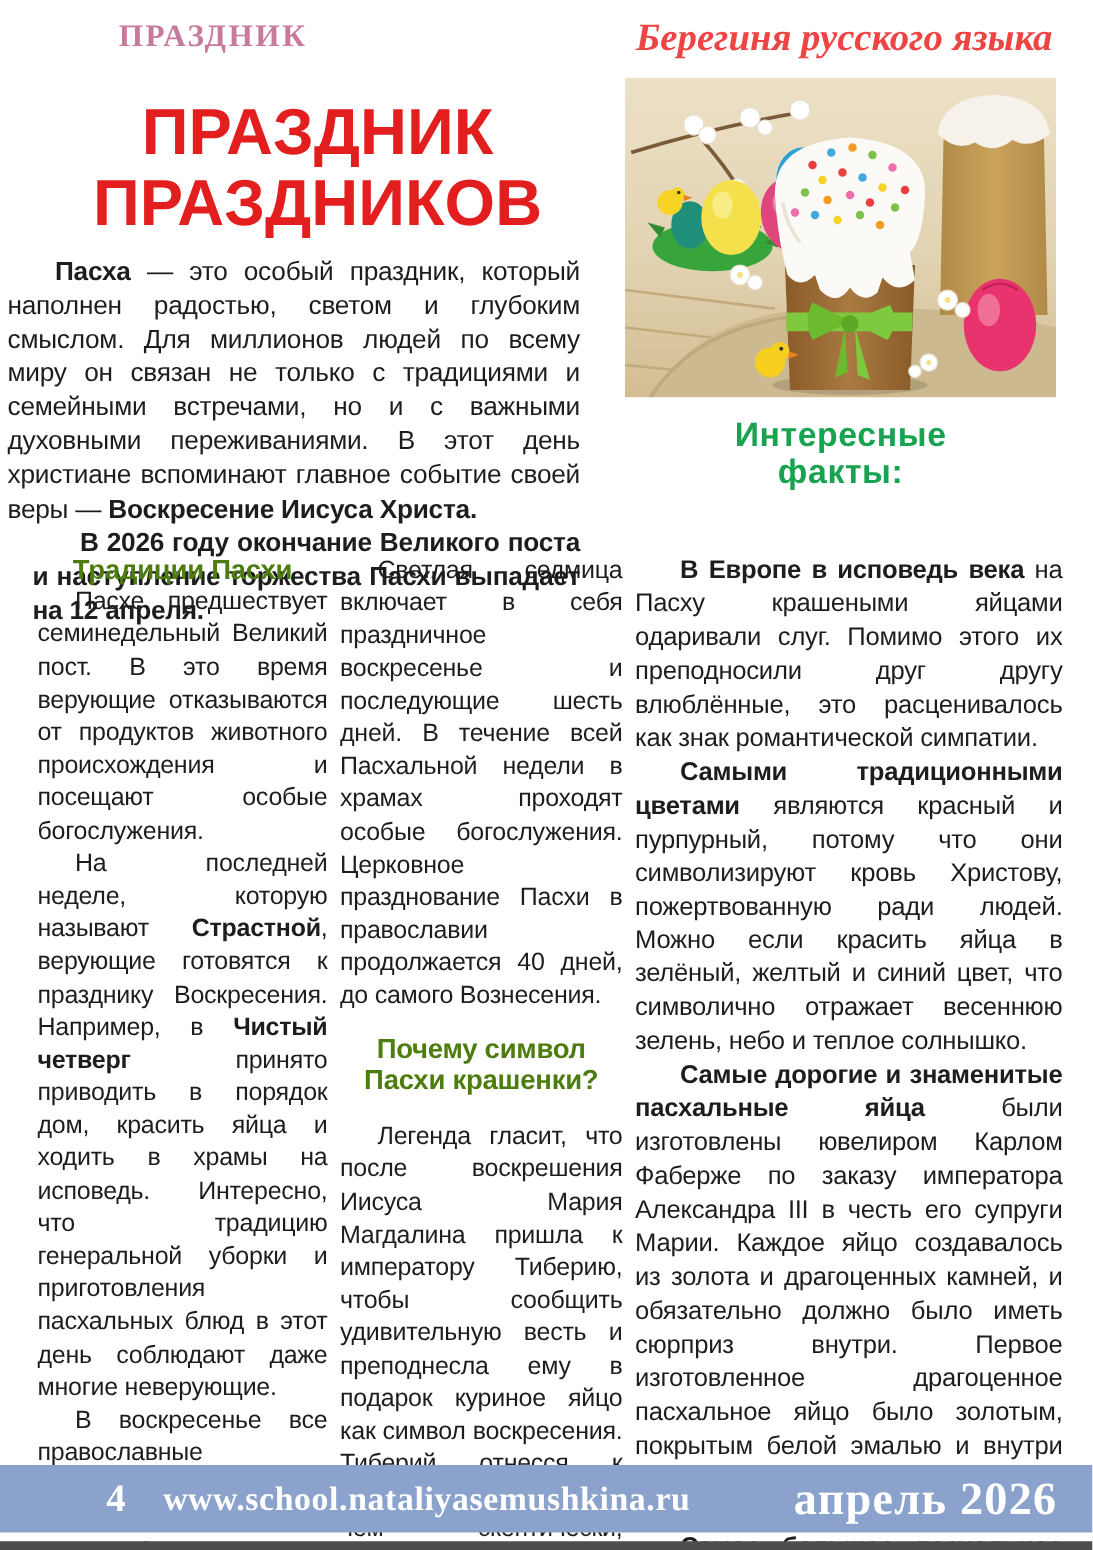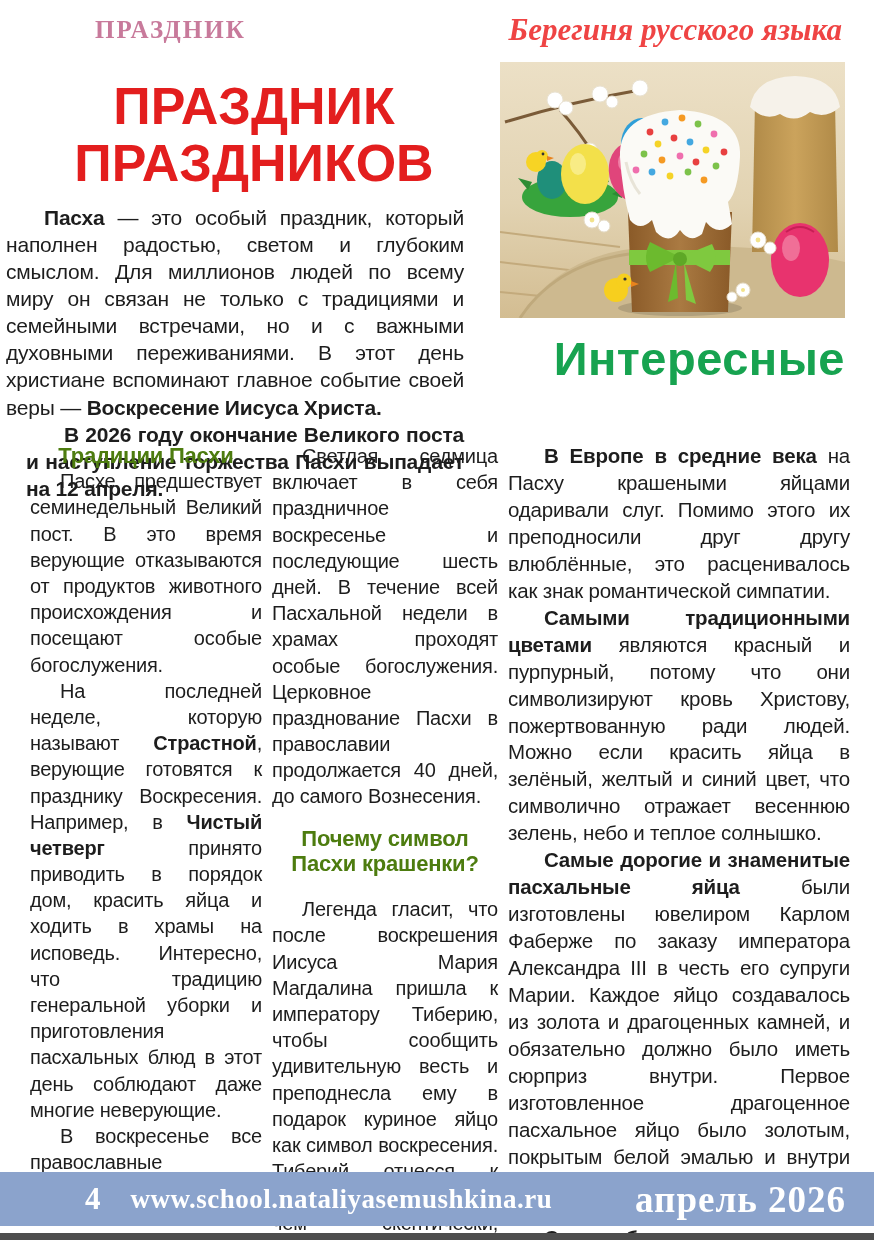--- a/index.html
+++ b/index.html
@@ -28,22 +28,22 @@
   .intro-wrap p{
     margin:0;font-size:21px;line-height:1.29;text-align:justify;
     text-indent:38px;letter-spacing:-0.2px;
   }
   .intro-wrap p.announce{font-weight:bold;margin-left:20px;}
   b{font-weight:bold;}
   
   .photo{left:500px;top:62px;width:345px;height:256px;overflow:hidden;}
   
   .facts-heading{
-    left:500px;top:334px;width:345px;text-align:right;
-    font-size:47px;line-height:1.08;font-weight:bold;color:#17a350;
+    left:500px;top:334px;width:345px;text-align:center;
+    font-size:27px;line-height:1.08;font-weight:bold;color:#17a350;
     letter-spacing:0.5px;
   }
   
   .cols{left:30px;top:443px;width:820px;display:flex;gap:10px;}
   .col{font-size:20px;line-height:1.31;text-align:justify;letter-spacing:-0.2px;}
   .col p{margin:0;text-indent:30px;}
   .col-1{width:232px;}
   .col-2{width:226px;}
   .col-3{width:342px;font-size:20.5px;line-height:1.315;}
   .col-3 p{text-indent:36px;}
@@ -204,40 +204,41 @@
       <g fill="#f2e28a">
         <circle cx="92" cy="158" r="2.4"></circle>
           <circle cx="258" cy="178" r="2.4"></circle>
           <circle cx="243" cy="228" r="2"></circle>
       </g>
     </svg>
   </div>
 
   <div class="abs facts-heading">
     <span>Интересные</span><br>
+    <span>факты:</span>
   </div>
 
   <div class="abs cols">
 
     <div class="col col-1">
       <p class="col-heading">Традиции Пасхи</p>
       <p>Пасхе предшествует семинедельный Великий пост. В это время верующие отказываются от продуктов животного происхождения и посещают особые богослужения.</p>
       <p><span>На последней неделе, которую называют </span><b>Страстной</b><span>, верующие готовятся к празднику Воскресения. Например, в </span><b>Чистый четверг</b><span> принято приводить в порядок дом, красить яйца и ходить в храмы на исповедь. Интересно, что традицию генеральной уборки и приготовления пасхальных блюд в этот день соблюдают даже многие неверующие.</span></p>
       <p>В воскресенье все православные приветствуют друг друга словами «Христос воскресе/воскрес!». Ответом на это является фраза: «Воистину воскресе/воскрес!». За этим следуют троекратные поцелуи в щеку.</p>
 
     </div>
 
     <div class="col col-2">
       <p>Светлая седмица включает в себя праздничное воскресенье и последующие шесть дней. В течение всей Пасхальной недели в храмах проходят особые богослужения. Церковное празднование Пасхи в православии продолжается 40 дней, до самого Вознесения.</p>
       <p class="col-heading mid"><span>Почему символ</span><br><span>Пасхи крашенки?</span></p>
       <p>Легенда гласит, что после воскрешения Иисуса Мария Магдалина пришла к императору Тиберию, чтобы сообщить удивительную весть и преподнесла ему в подарок куриное яйцо как символ воскресения. Тиберий отнесся к рассказу девушки более чем скептически, заметив, что воскрешение из мертвых также невозможно, как если бы белое яйцо вдруг стало красным. Не успел император договорить, как преподнесённое ему яйцо приобрело пурпурный цвет.</p>
     </div>
 
     <div class="col col-3">
-      <p><b>В Европе в средние века</b><span> на Пасху крашеными яйцами одаривали слуг. Помимо этого их преподносили друг другу влюблённые, это расценивалось как знак романтической симпатии.</span></p>
+      <p><b>В Европе в исповедь века</b><span> на Пасху крашеными яйцами одаривали слуг. Помимо этого их преподносили друг другу влюблённые, это расценивалось как знак романтической симпатии.</span></p>
       <p><b>Самыми традиционными цветами</b><span> являются красный и пурпурный, потому что они символизируют кровь Христову, пожертвованную ради людей. Можно если красить яйца в зелёный, желтый и синий цвет, что символично отражает весеннюю зелень, небо и теплое солнышко.</span></p>
       <p><b>Самые дорогие и знаменитые пасхальные яйца</b><span> были изготовлены ювелиром Карлом Фаберже по заказу императора Александра III в честь его супруги Марии. Каждое яйцо создавалось из золота и драгоценных камней, и обязательно должно было иметь сюрприз внутри. Первое изготовленное драгоценное пасхальное яйцо было золотым, покрытым белой эмалью и внутри него находилась маленькая золотая курочка.</span></p>
       <p><b>Самое большое пасхальное яйцо</b></p>
     </div>
 
   </div>
 
   <div class="abs footer-bar">
     <span class="footer-page">4</span>
     <span class="footer-site">www.school.nataliyasemushkina.ru</span>

